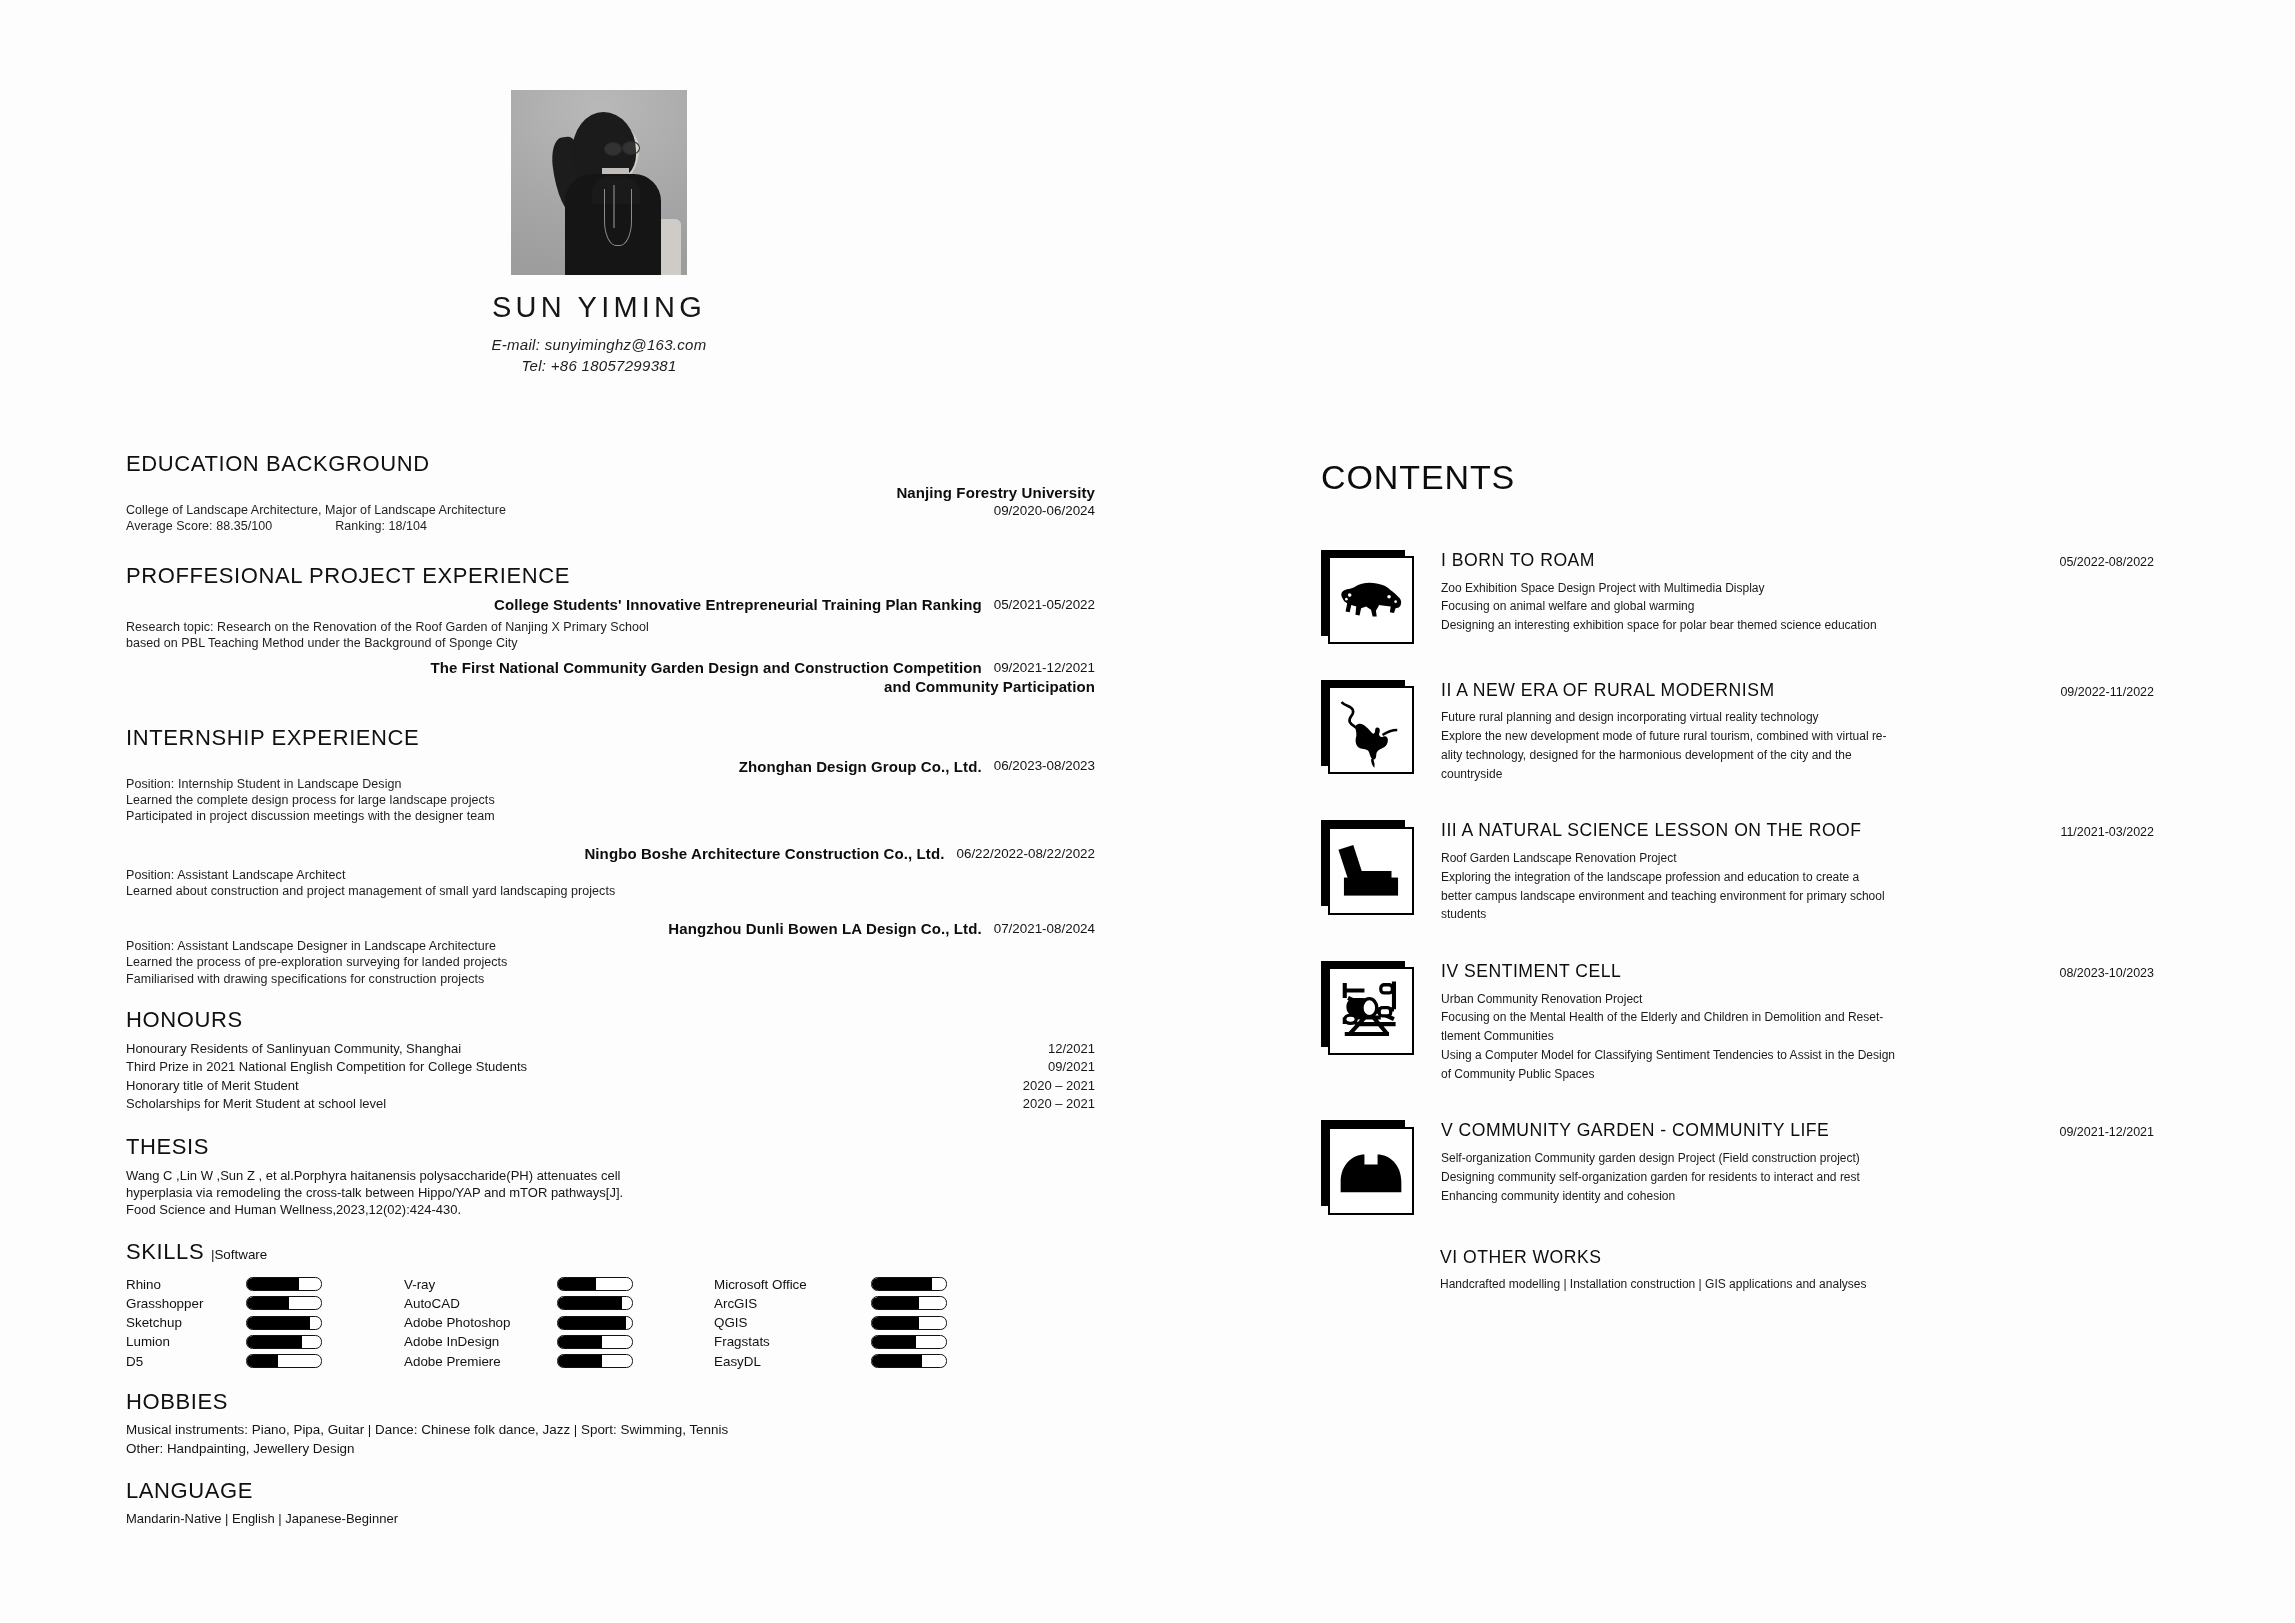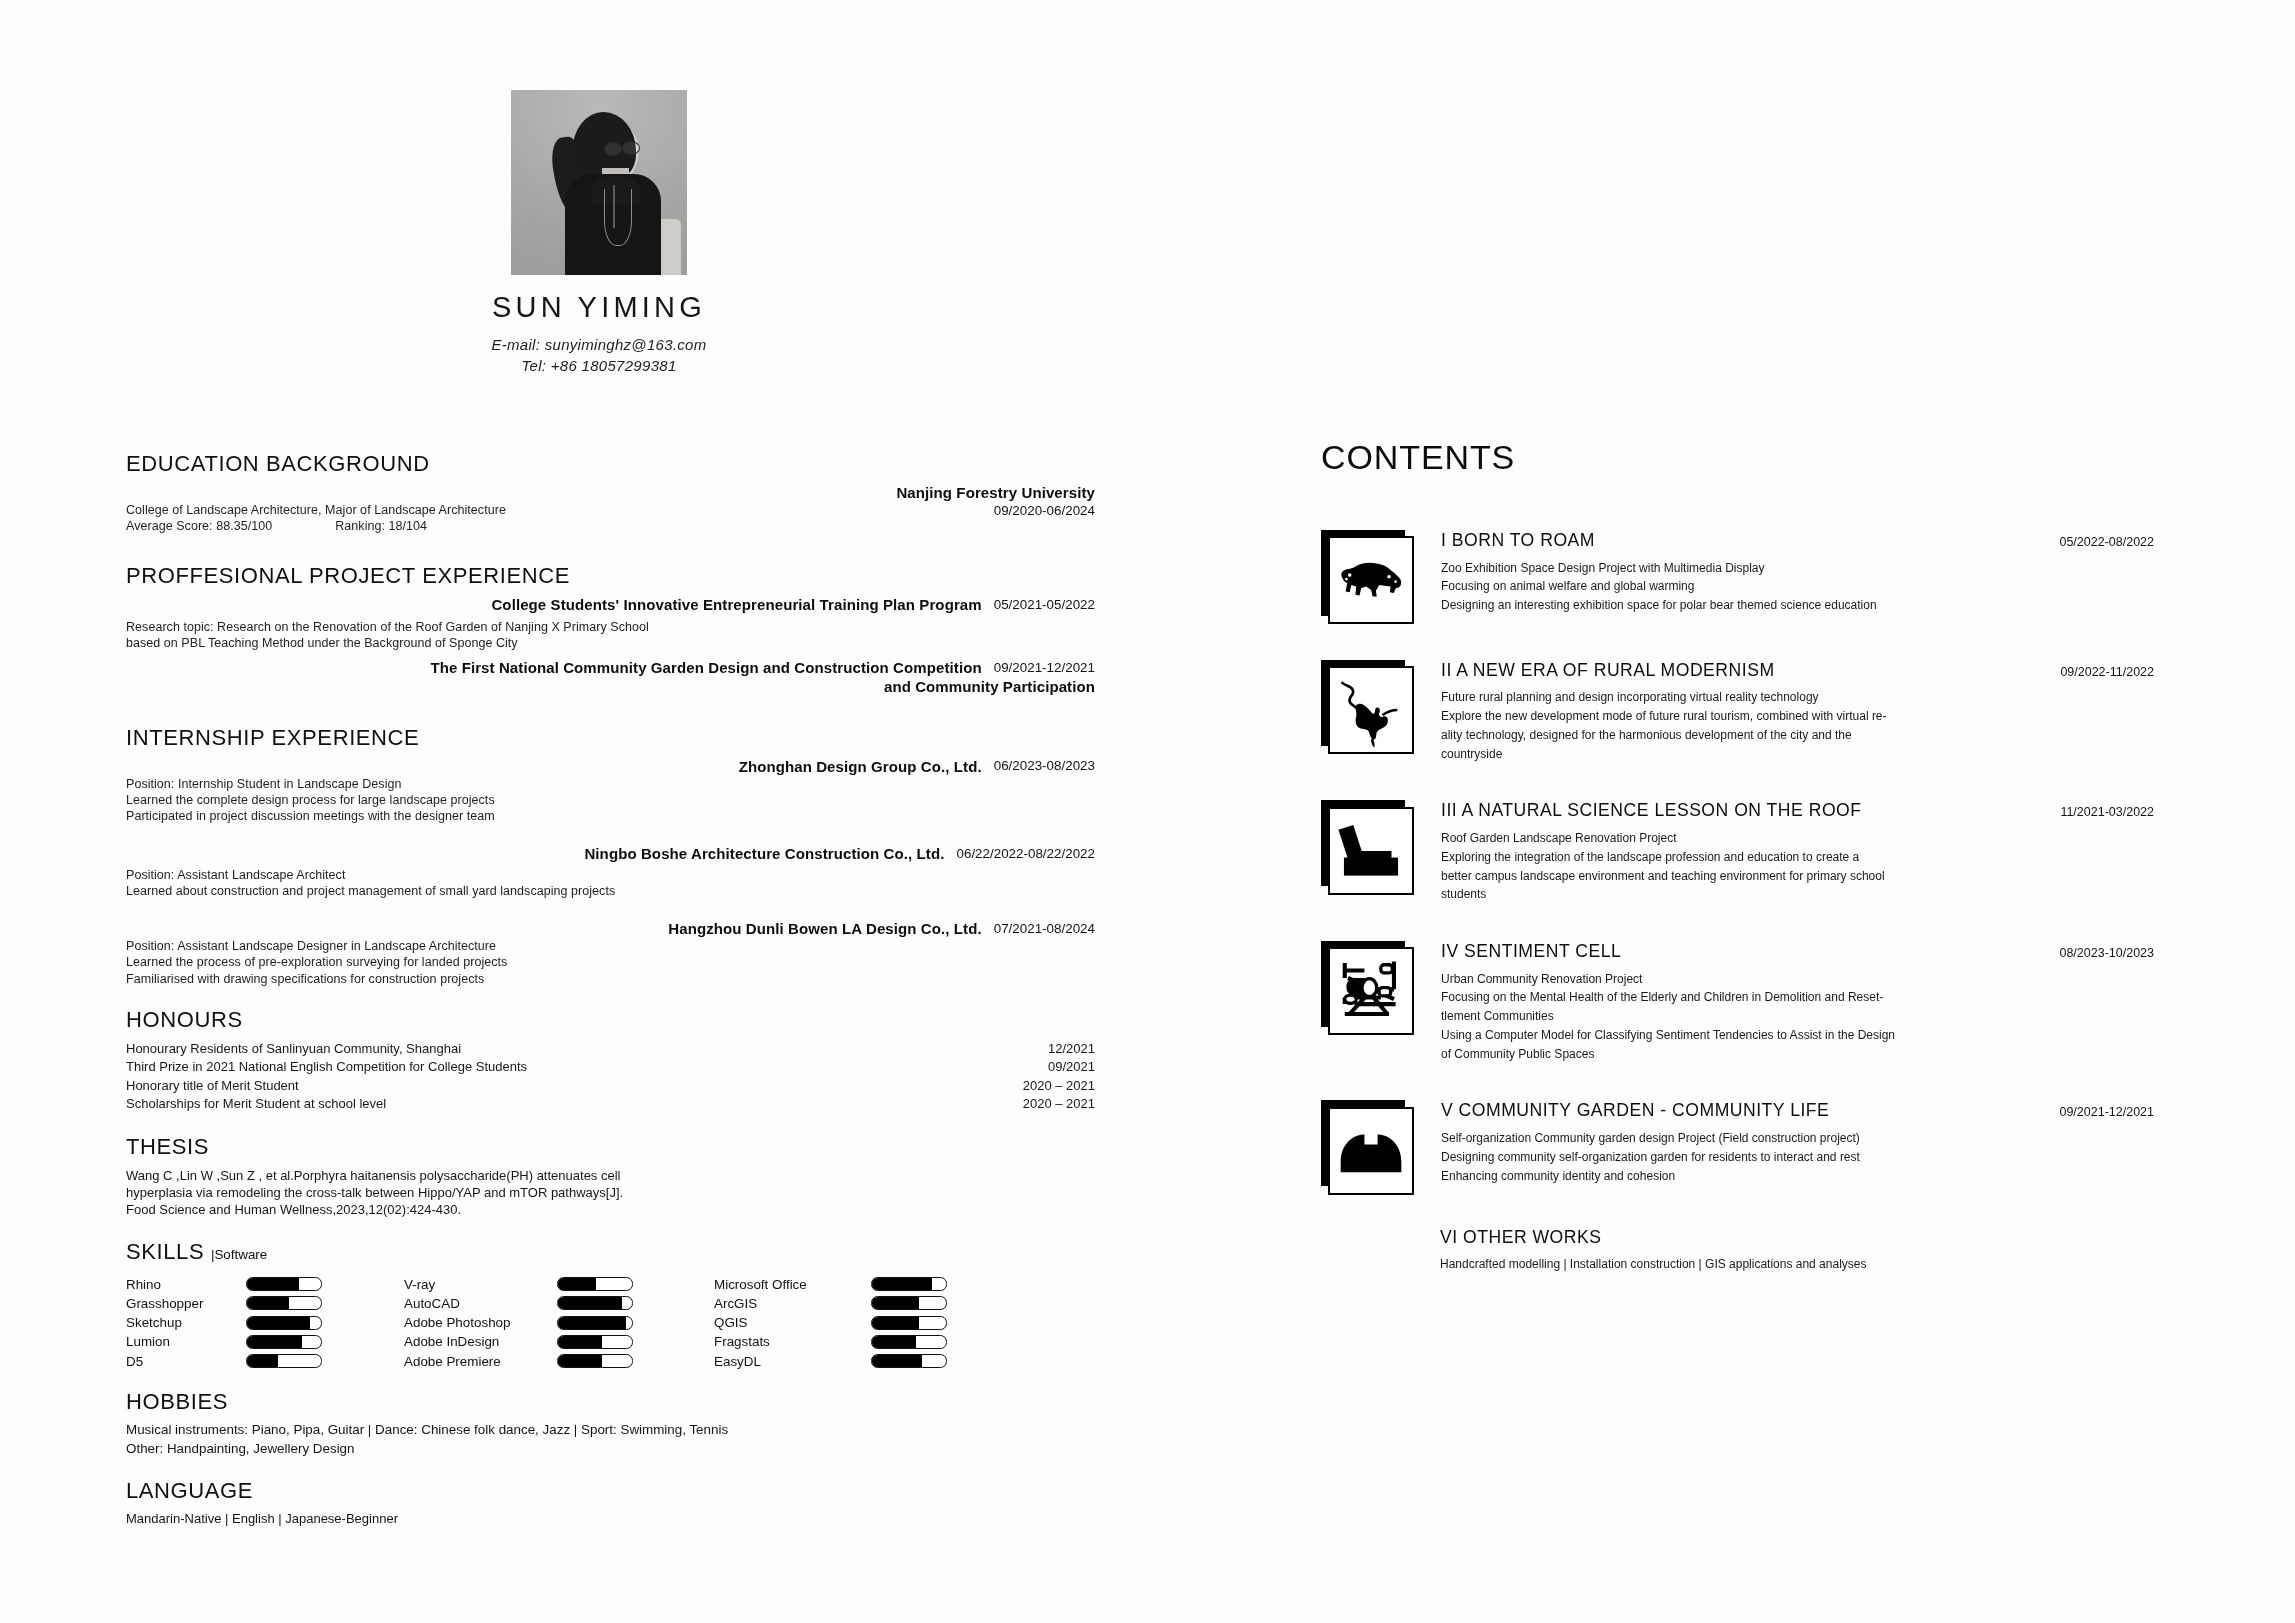--- a/index.html
+++ b/index.html
@@ -249,21 +249,21 @@
   }
   .lang-body {
     font-size: 13px;
     color: #141414;
   }
 
   
   .right-col {
     position: absolute;
     left: 1321px;
-    top: 438px;
+    top: 458px;
     width: 833px;
   }
   .contents-title {
     font-size: 34px;
     letter-spacing: 0.9px;
     color: #0c0c0c;
     font-weight: 400;
     margin: 0 0 50px 0;
   }
   .content-item {
@@ -378,21 +378,21 @@
         <span style="display:inline-block;width:56px"></span>
         <span>Ranking: 18/104</span>
       </div>
     </div>
 
     <div class="gap-lg"></div>
 
     <div class="sec-title">PROFFESIONAL PROJECT EXPERIENCE</div>
     <div class="blk">
       <div class="row">
-        <div class="l org">College Students' Innovative Entrepreneurial Training Plan Program</div>
+        <div class="l org">College Students' Innovative Entrepreneurial Training Plan Ranking</div>
         <div class="r">05/2021-05/2022</div>
       </div>
       <div class="det" style="margin-top:4.6px">Research topic: Research on the Renovation of the Roof Garden of Nanjing X Primary School</div>
       <div class="det">based on PBL Teaching Method under the Background of Sponge City</div>
     </div>
     <div class="gap-sm"></div>
     <div>
       <div class="row">
         <div class="l org">The First National Community Garden Design and Construction Competition</div>
         <div class="r">09/2021-12/2021</div>

